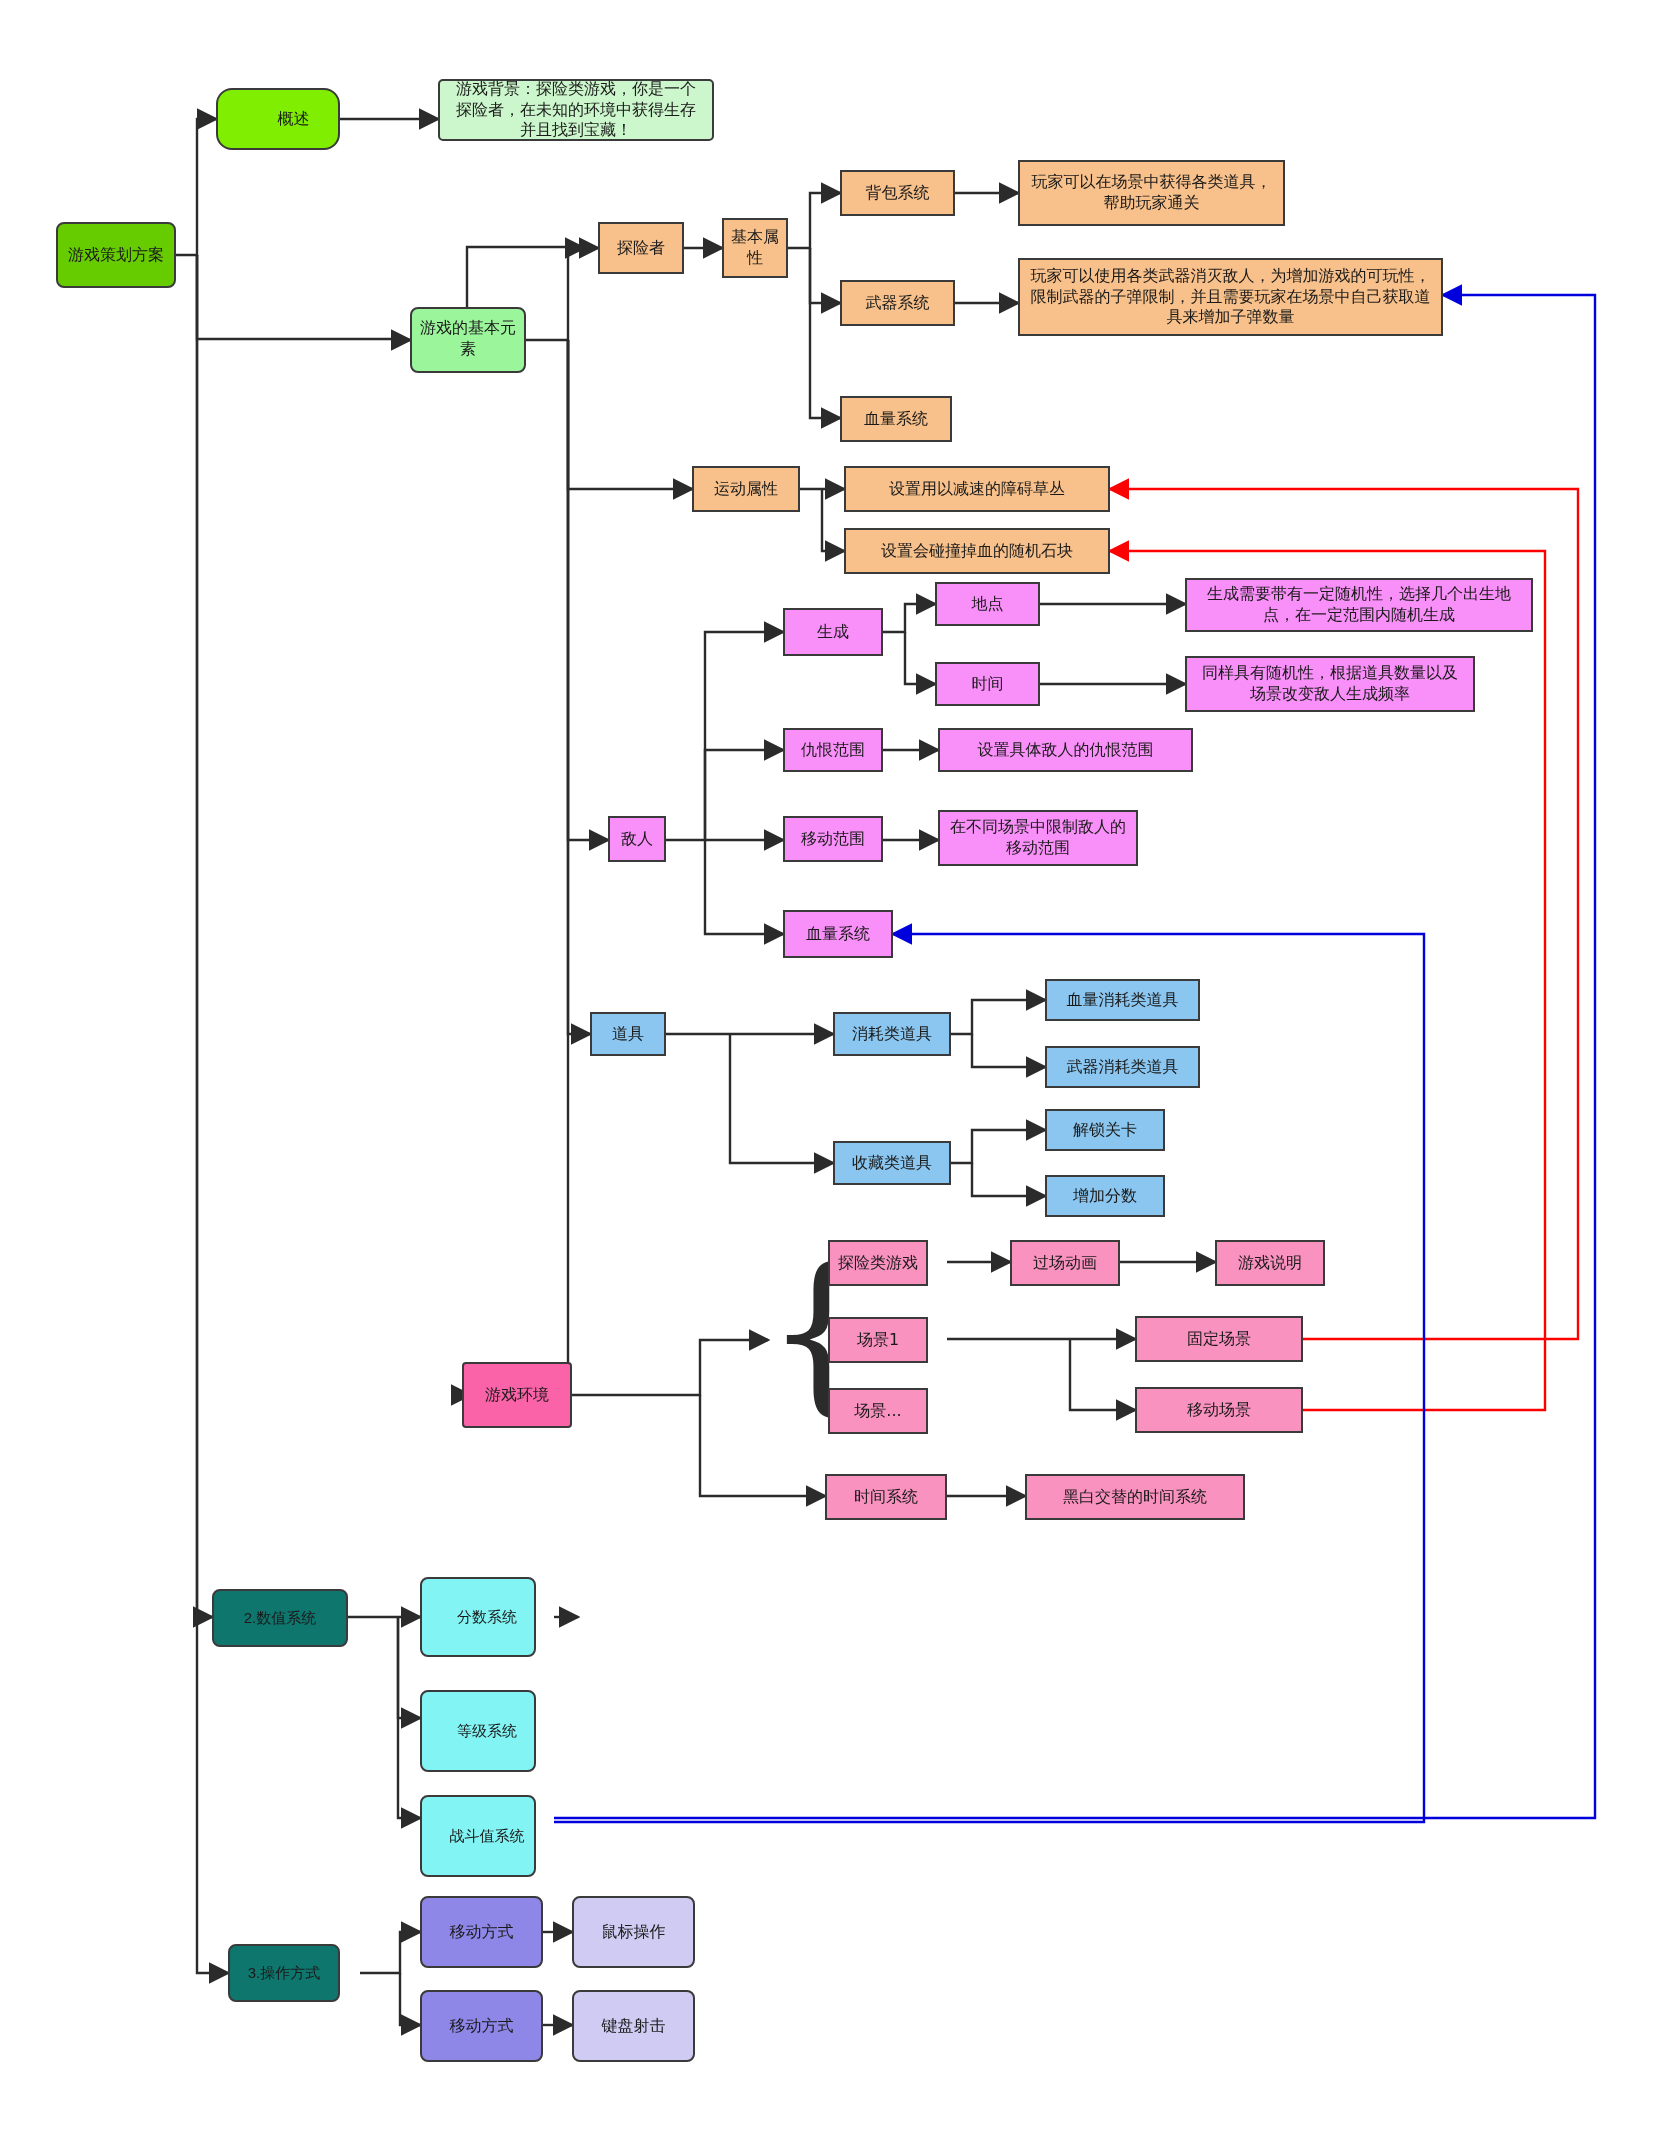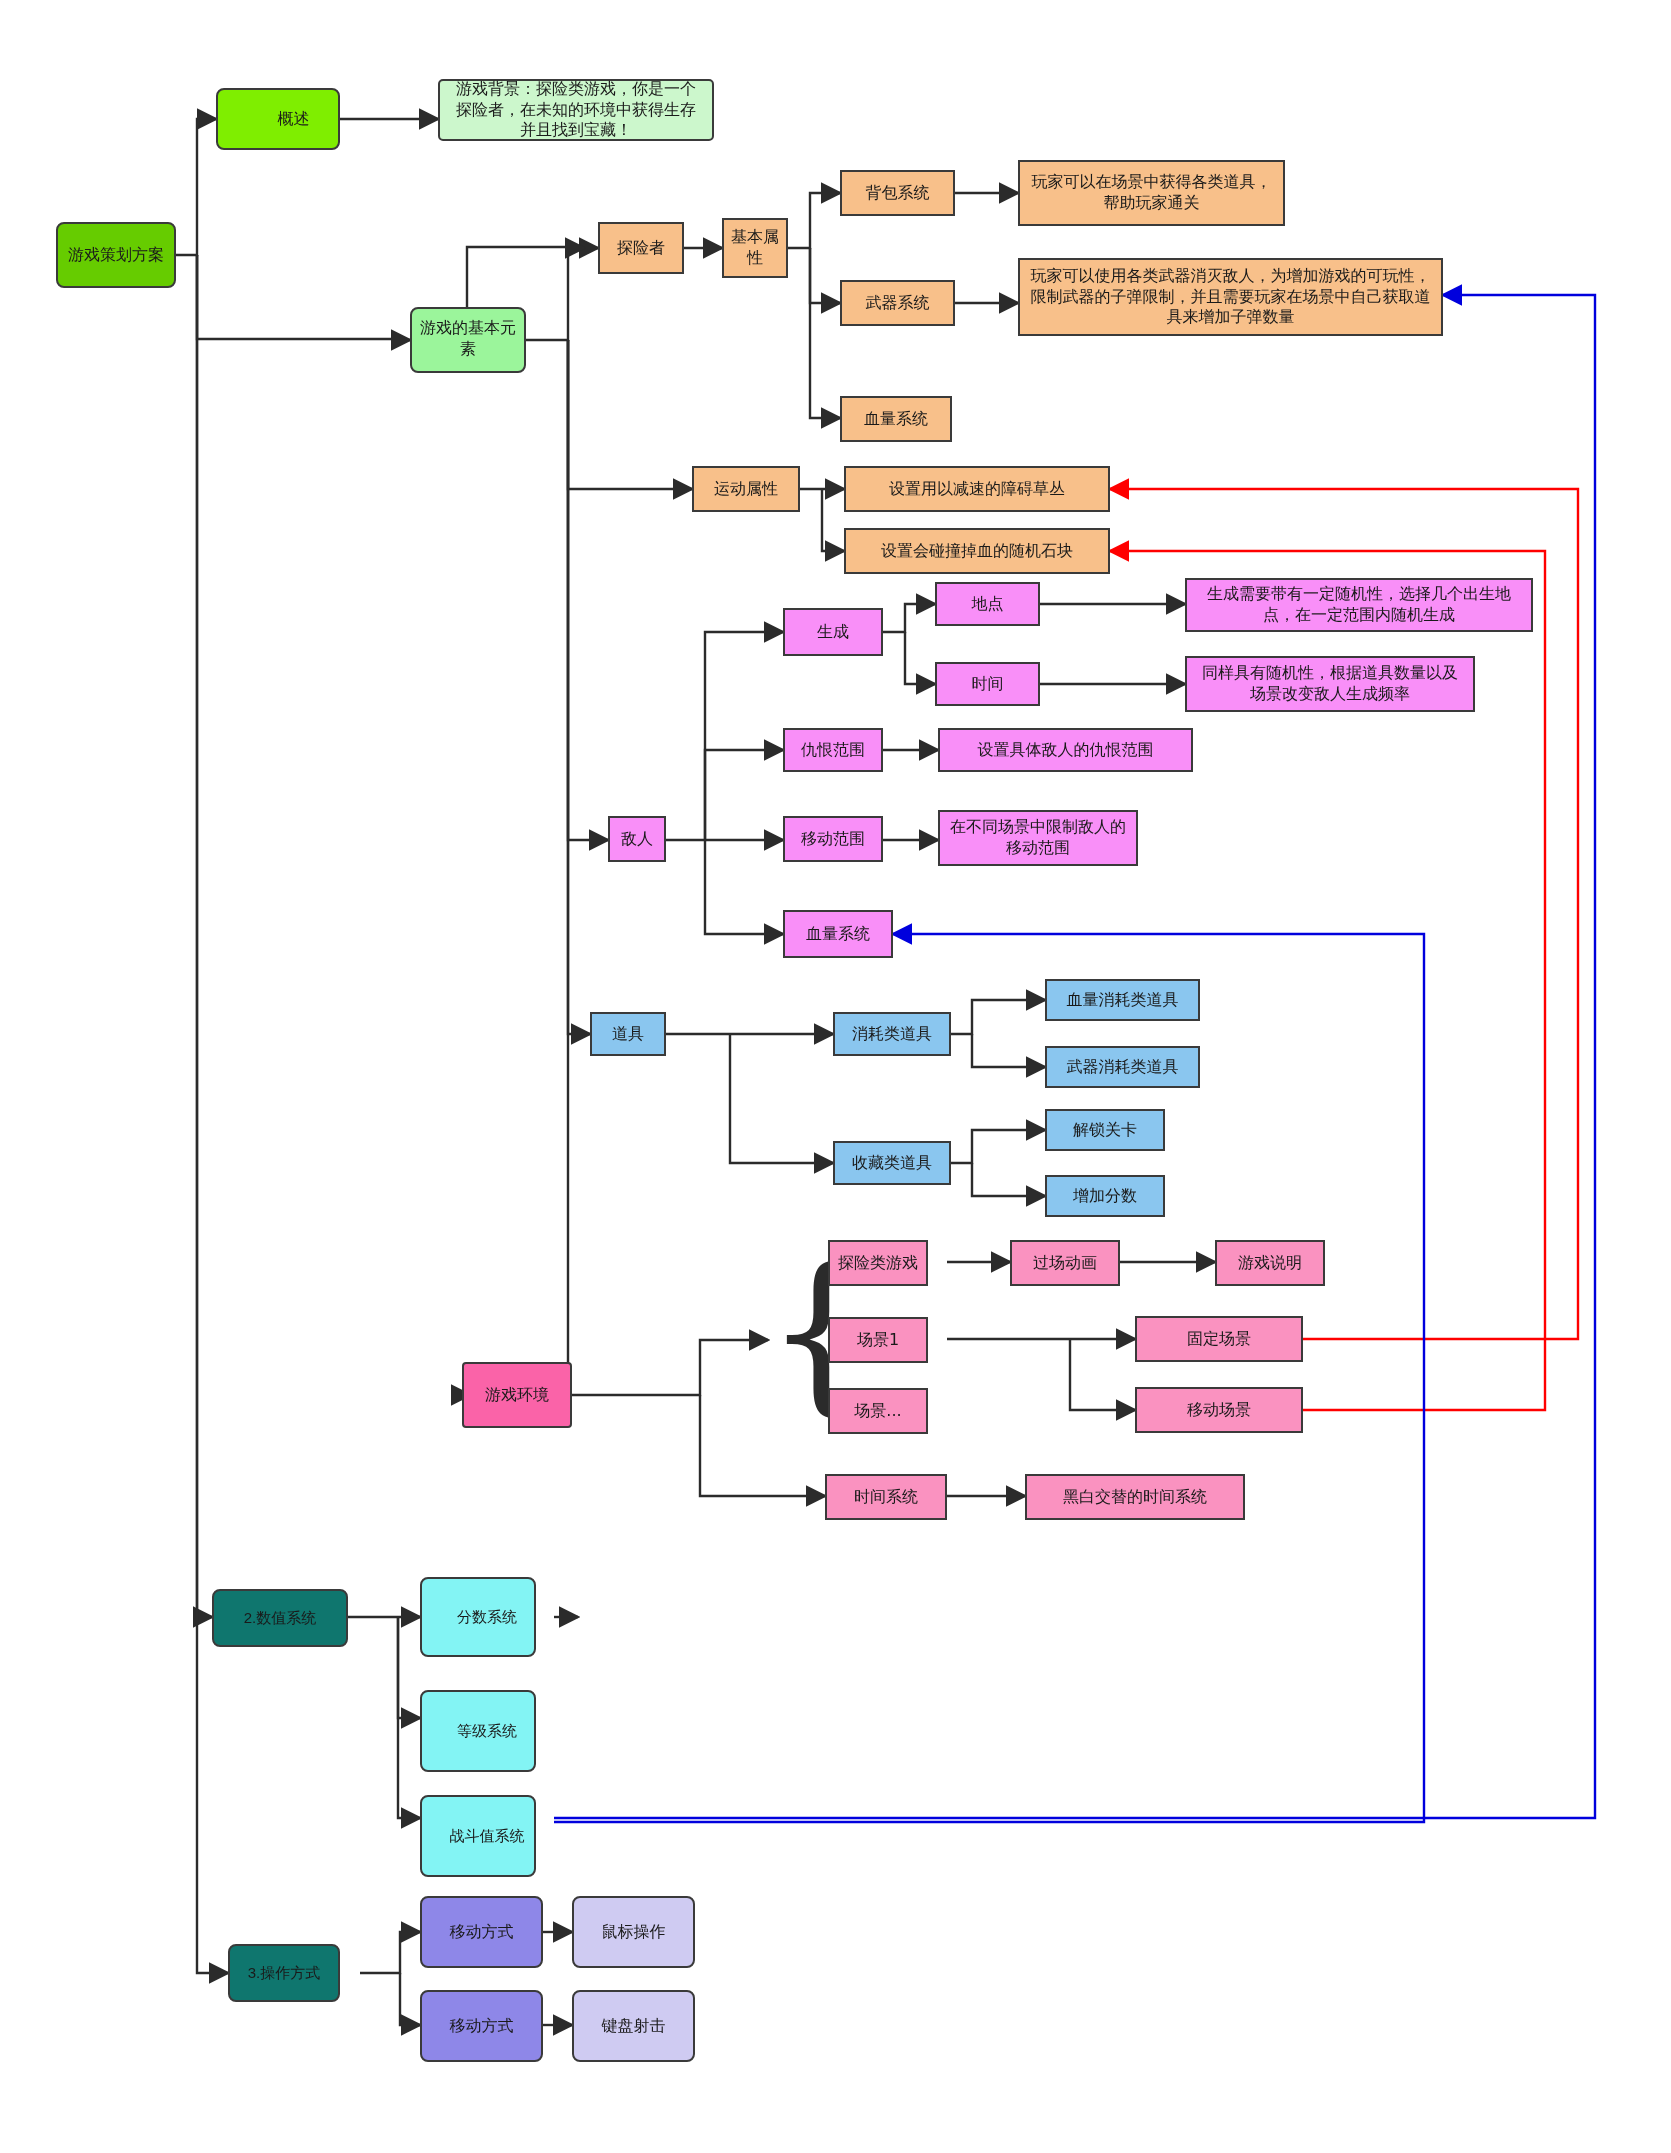--- a/index.html
+++ b/index.html
@@ -5,21 +5,21 @@
   html,body{margin:0;padding:0;background:#ffffff;}
   body{font-family:"DejaVu Sans","Liberation Sans",sans-serif;}
   #canvas{position:relative;width:1671px;height:2153px;background:#ffffff;overflow:hidden;}
   svg.wires{position:absolute;left:0;top:0;width:1671px;height:2153px;pointer-events:none;}
   .node{position:absolute;box-sizing:border-box;display:flex;align-items:center;justify-content:center;
         text-align:center;border:2px solid #3a3a3a;color:#1a1a1a;line-height:1.3;
         padding:3px 6px;z-index:5;}
   .node span{display:block;width:100%;}
   
   .c-root      {background:#66cc00;border-radius:8px;}
-  .c-green-br  {background:#7fee00;border-radius:8px;padding-left:37px;}
+  .c-green-br  {background:#7fee00;border-radius:16px;padding-left:37px;}
   .c-green-sq  {background:#0f766e;border-radius:8px;}
   .c-green-lt  {background:#9bf59b;border-radius:8px;}
   .c-green-pale{background:#ccf7cc;border-radius:5px;}
   .c-orange    {background:#f8c08a;border-radius:0;}
   .c-magenta   {background:#f98ff8;border-radius:0;}
   .c-blue      {background:#8ac6ef;border-radius:0;}
   .c-pink-dk   {background:#fa63a8;border-radius:4px;}
   .c-pink      {background:#fa92c0;border-radius:0;}
   .c-cyan      {background:#83f4f4;border-radius:8px;padding-left:24px;}
   .c-cyan-pale {background:#ccf5fa;border-radius:8px;}

